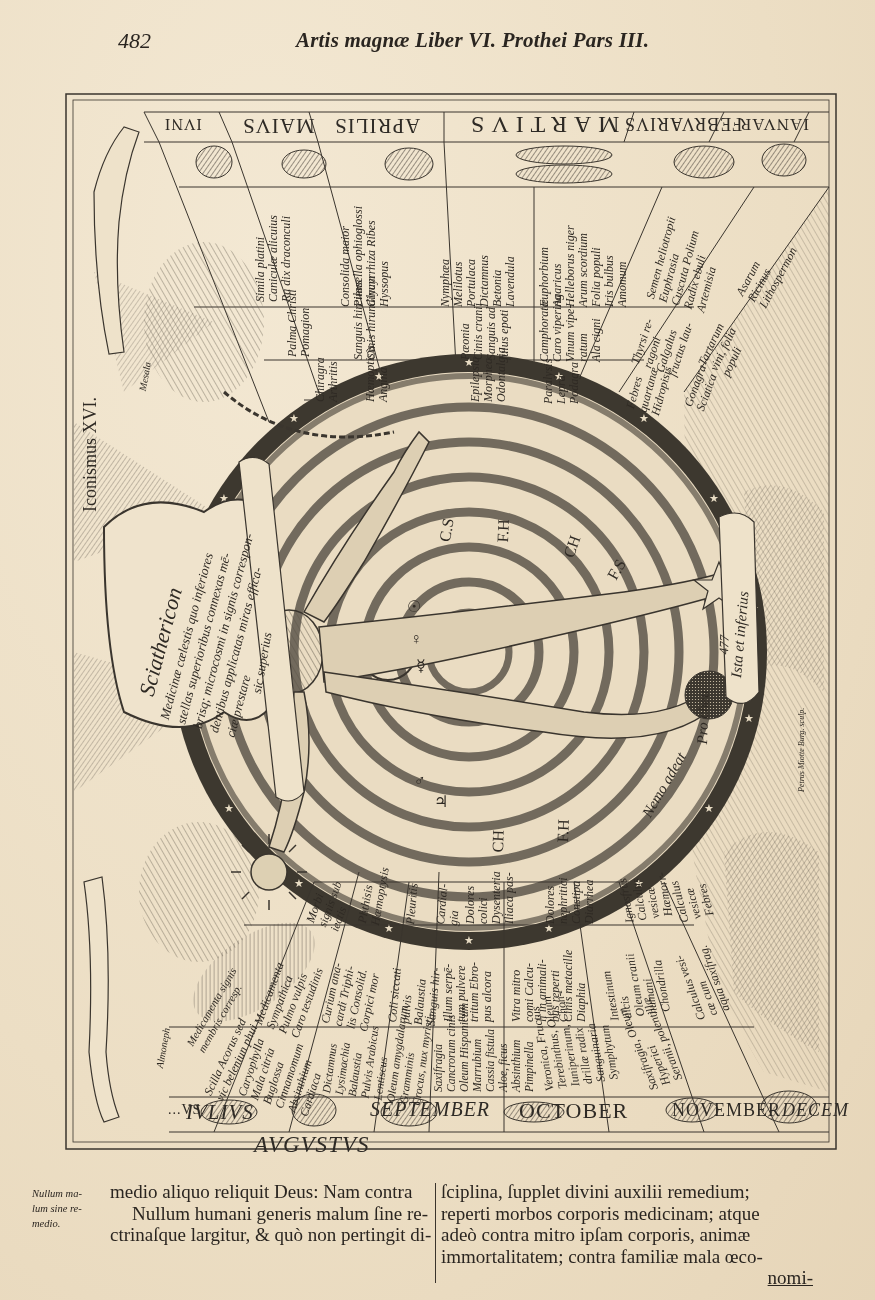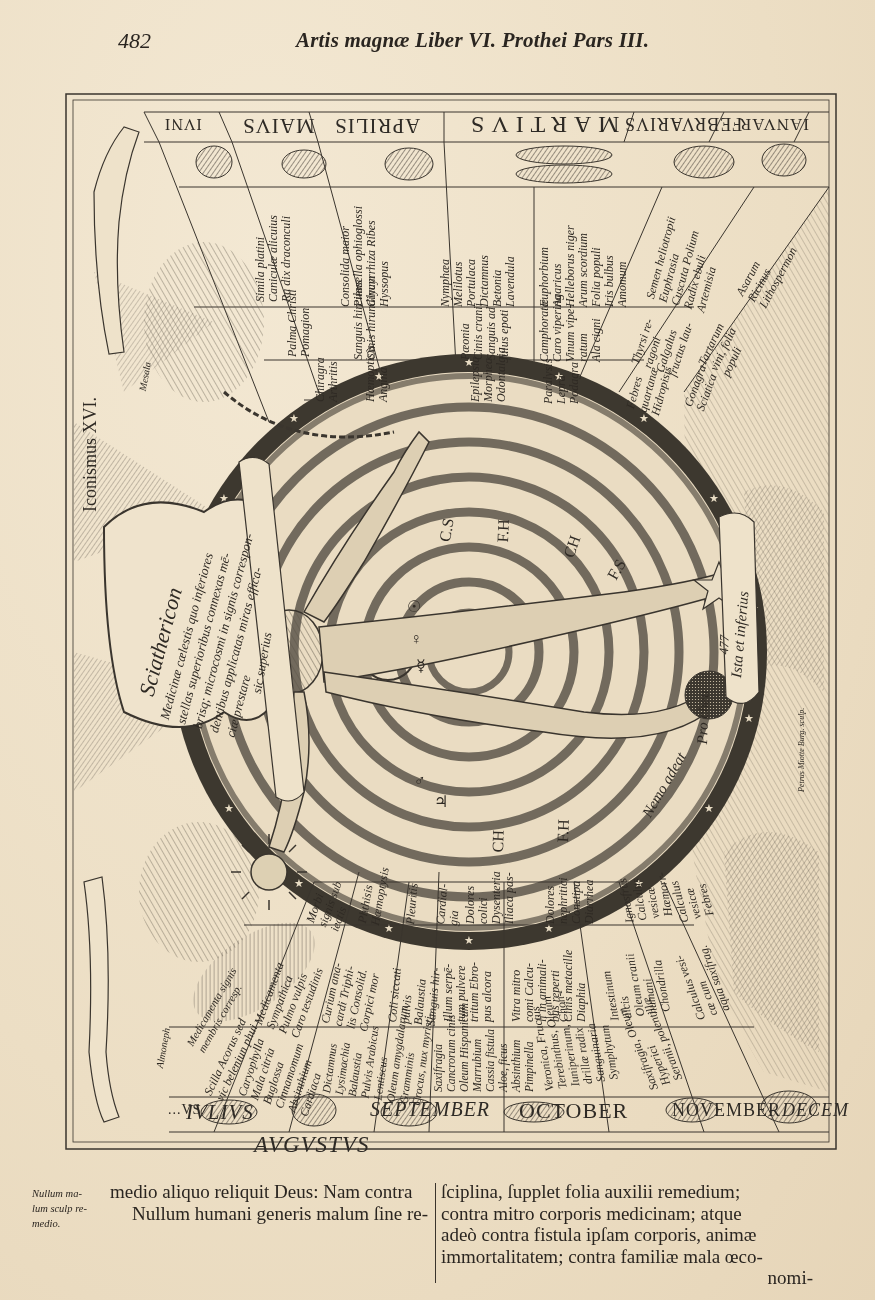--- a/index.html
+++ b/index.html
@@ -21,21 +21,21 @@
   .cell { position:absolute; font-style:italic; font-size:12px; line-height:13px; color:#2f2a24; white-space:nowrap; transform-origin:left top; transform:rotate(-90deg); }
   .cell .ln { display:block; }
 
   .body-text { position:absolute; top:1181px; left:0; width:875px; }
   .marginal { position:absolute; left:32px; top:5px; font-size:10.5px; line-height:15px; font-style:italic; width:80px; }
   .col { position:absolute; top:0; font-size:19px; line-height:21.5px; text-align:justify; }
   .col .line { display:block; white-space:nowrap; }
   .col-left { left:110px; width:320px; }
   .col-right { left:441px; width:400px; }
   .col-rule { position:absolute; left:435px; top:2px; width:1px; height:100px; background:#3a342c; }
-  .right-last { text-align:right; padding-right:28px; }
+  .right-last { text-align:right; padding-right:28px;text-decoration:underline; }
 </style>
 </head>
 <body>
 
 <div class="running-head">
   <span class="page-num">482</span>
   <span class="running-title">Artis magnæ Liber VI. Prothei Pars III.</span>
 </div>
 
 <div class="plate">
@@ -477,28 +477,29 @@
 
   <div class="cell" style="left:120px;top:950px;transform:rotate(-60deg);font-size:11px;">
     <span class="ln">Medicamenta signis</span>
       <span class="ln">membris corresp.</span>
   </div>
 </div>
 
 <div class="body-text">
   <div class="marginal">
     <div>Nullum ma-</div>
-    <div>lum sculp re-</div>
+    <div>lum sine re-</div>
     <div>medio.</div>
   </div>
   <div class="col col-left">
     <span class="line">medio aliquo reliquit Deus: Nam contra</span>
     <span class="line" style="padding-left:22px;">Nullum humani generis malum ſine re-</span>
+    <span class="line">ctrinaſque largitur, &amp; quò non pertingit di-</span>
   </div>
   <div class="col-rule"></div>
   <div class="col col-right">
-    <span class="line">ſciplina, ſupplet folia auxilii remedium;</span>
-    <span class="line">contra mitro corporis medicinam; atque</span>
-    <span class="line">adeò contra fistula ipſam corporis, animæ</span>
+    <span class="line">ſciplina, ſupplet divini auxilii remedium;</span>
+    <span class="line">reperti morbos corporis medicinam; atque</span>
+    <span class="line">adeò contra mitro ipſam corporis, animæ</span>
     <span class="line">immortalitatem; contra familiæ mala œco-</span>
     <span class="line right-last">nomi-</span>
   </div>
 </div>
 
 </body></html>

